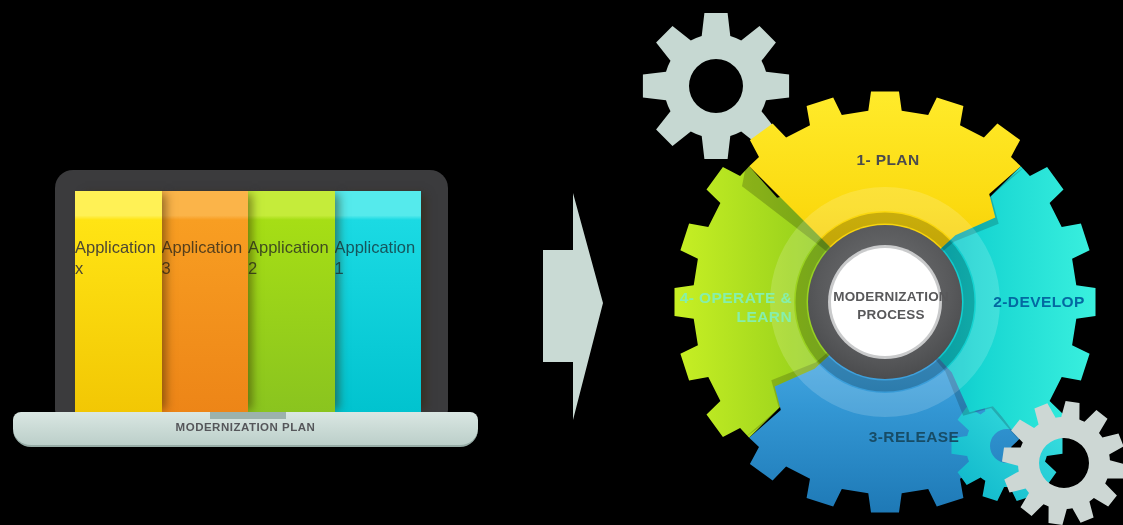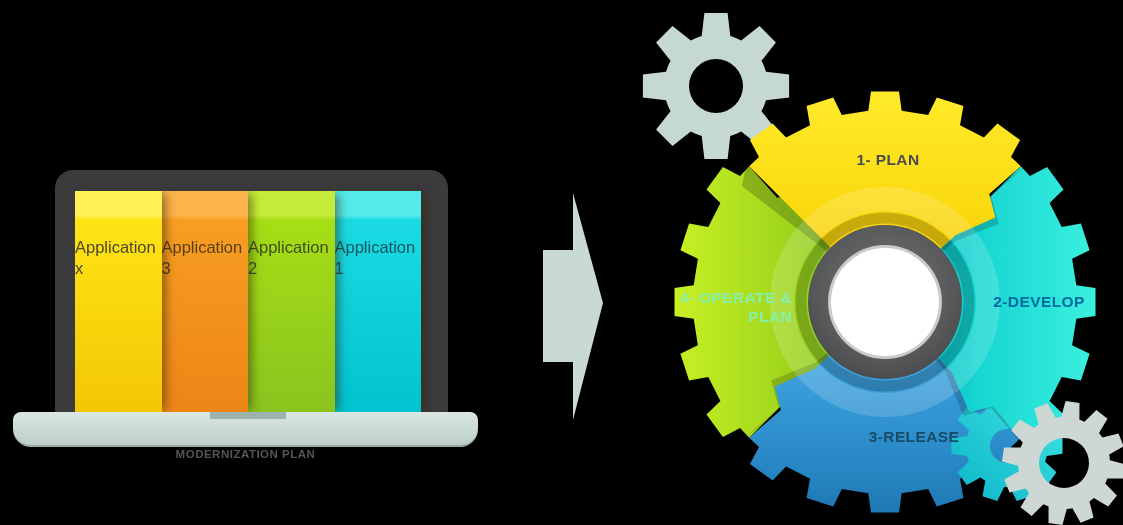--- a/index.html
+++ b/index.html
@@ -60,21 +60,21 @@
         </div>
       </div>
       <div class="bar" style="background: linear-gradient(rgb(85, 234, 236) 0%, rgb(85, 234, 236) 11%, rgb(27, 218, 227) 13%, rgb(1, 195, 207) 100%);">
         <div class="bar-label" style="color: rgb(22, 85, 92);">
           <span>Application</span><br><span>1</span>
         </div>
       </div>
     </div>
     <div class="hinge" style="background: rgb(156, 178, 172);"></div>
     <div class="base" style="background: linear-gradient(rgb(218, 231, 227) 0%, rgb(204, 220, 215) 45%, rgb(188, 207, 202) 100%);">
-      <div class="base-label" style="color: rgb(85, 86, 90); margin-top: 27px;">MODERNIZATION PLAN</div>
+      <div class="base-label" style="color: rgb(85, 86, 90);">MODERNIZATION PLAN</div>
     </div>
   </div>
 
   <svg id="art" viewBox="0 0 1123 525">
       <defs>
         <linearGradient id="g-plan" x1="0" y1="0" x2="0" y2="1">
           <stop offset="0" stop-color="#ffeb2b"></stop>
           <stop offset="0.55" stop-color="#fbda10"></stop>
           <stop offset="1" stop-color="#eec301"></stop>
         </linearGradient>
@@ -120,15 +120,19 @@
       <circle cx="885" cy="302" r="54" fill="#ffffff"></circle>
       <path d="M1058.4,417.3 L1061.2,417.1 L1065.6,401.0 L1079.5,403.0 L1079.4,419.6 L1082.0,420.7 L1082.0,420.7 L1084.5,421.8 L1096.4,410.1 L1107.5,418.8 L1099.0,433.1 L1100.7,435.3 L1100.7,435.3 L1102.4,437.6 L1118.5,433.4 L1123.7,446.4 L1109.2,454.6 L1109.7,457.4 L1109.7,457.4 L1109.9,460.2 L1126.0,464.6 L1124.0,478.5 L1107.4,478.4 L1106.3,481.0 L1106.3,481.0 L1105.2,483.5 L1116.9,495.4 L1108.2,506.5 L1093.9,498.0 L1091.7,499.7 L1091.7,499.7 L1089.4,501.4 L1093.6,517.5 L1080.6,522.7 L1072.4,508.2 L1069.6,508.7 L1069.6,508.7 L1066.8,508.9 L1062.4,525.0 L1048.5,523.0 L1048.6,506.4 L1046.0,505.3 L1046.0,505.3 L1043.5,504.2 L1031.6,515.9 L1020.5,507.2 L1029.0,492.9 L1027.3,490.7 L1027.3,490.7 L1025.6,488.4 L1009.5,492.6 L1004.3,479.6 L1018.8,471.4 L1018.3,468.6 L1018.3,468.6 L1018.1,465.8 L1002.0,461.4 L1004.0,447.5 L1020.6,447.6 L1021.7,445.0 L1021.7,445.0 L1022.8,442.5 L1011.1,430.6 L1019.8,419.5 L1034.1,428.0 L1036.3,426.3 L1036.3,426.3 L1038.6,424.6 L1034.4,408.5 L1047.4,403.3 L1055.6,417.8 L1058.4,417.3 Z M1089,463 a25,25 0 1 0 -50,0 a25,25 0 1 0 50,0 Z" fill-rule="evenodd" fill="#cdd7d4"></path>
       <path d="M573,193 L603,303 L573,420 L573,362 L543,362 L543,250 L573,250 Z" fill="#c9dad4"></path>
     </svg>
 
   <div class="glabel" id="lbl-plan" style="color: rgb(75, 75, 77);">1- PLAN</div>
   <div class="glabel" id="lbl-develop" style="color: #0369a1;">2-DEVELOP</div>
   <div class="glabel" id="lbl-release" style="color: rgb(23, 76, 102);">3-RELEASE</div>
   <div class="glabel" id="lbl-operate" style="color: #86efac;">
     <span>4- OPERATE &amp;</span><br>
-    <span>PLAN</span>
+    <span>LEARN</span>
+  </div>
+  <div class="glabel" id="lbl-center" style="color: rgb(88, 88, 90);">
+    <span>MODERNIZATION</span><br>
+    <span>PROCESS</span>
   </div>
 </div>
 
 </body></html>

